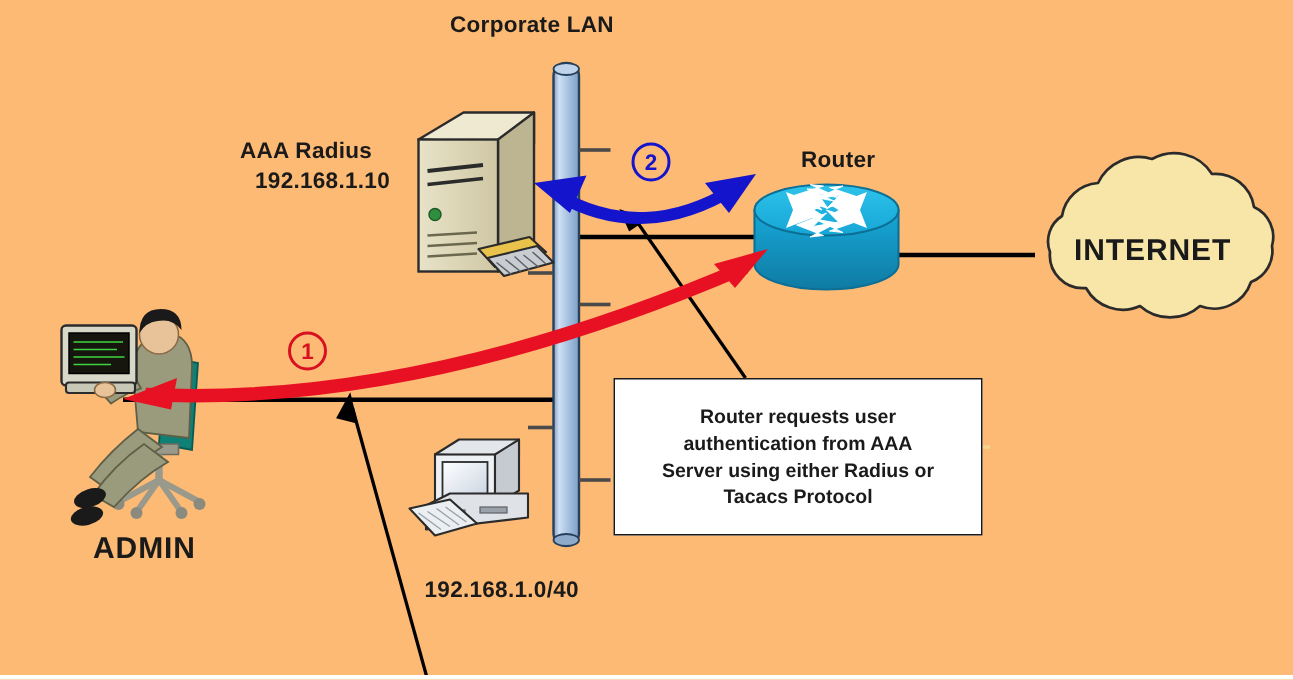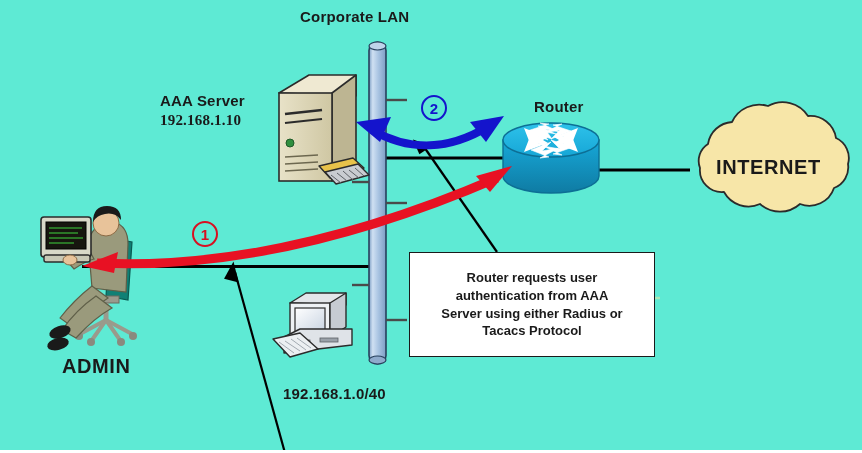--- a/index.html
+++ b/index.html
@@ -7,21 +7,21 @@
     padding: 0;
     background: #ffffff;
   }
   body {
     font-family: "Liberation Sans", sans-serif;
   }
   #diagram-root {
     position: relative;
     width: 862px;
     height: 450px;
-    background: #5eead4;
+    background: #fdba74;
     overflow: hidden;
   }
   #diagram-svg {
     position: absolute;
     left: 0;
     top: 0;
     width: 862px;
     height: 453px;
   }
   .lbl {
@@ -36,24 +36,23 @@
     left: 300px;
     top: 8px;
     font-size: 15px;
   }
   #server-name {
     left: 160px;
     top: 92px;
     font-size: 15px;
   }
   #server-ip {
-    left: 160px;
+    left: 170px;
     top: 112px;
     font-size: 15px;
-    font-family: Liberation Serif, serif;
   }
   #router-label {
     left: 534px;
     top: 98px;
     font-size: 15px;
   }
   #internet-label {
     left: 716px;
     top: 156px;
     font-size: 20px;
@@ -316,21 +315,21 @@
       <polygon points="504,116 470,122 486,142" fill="#1414cc"></polygon>
     </g>
 
     <g opacity="0.55">
       <path d="M649,278 L649,298 L660,298" fill="none" stroke="#e9e7a0" stroke-width="2.4"></path>
     </g>
   </svg>
 
   <div class="lbl" id="lan-title">Corporate LAN</div>
 
-  <div class="lbl" id="server-name">AAA Server</div>
+  <div class="lbl" id="server-name">AAA Radius</div>
   <div class="lbl" id="server-ip">192.168.1.10</div>
 
   <div class="lbl" id="router-label">Router</div>
 
   <div class="lbl" id="internet-label">INTERNET</div>
 
   <div class="lbl" id="admin-label">ADMIN</div>
 
   <div class="lbl" id="subnet-label">192.168.1.0/40</div>
 

